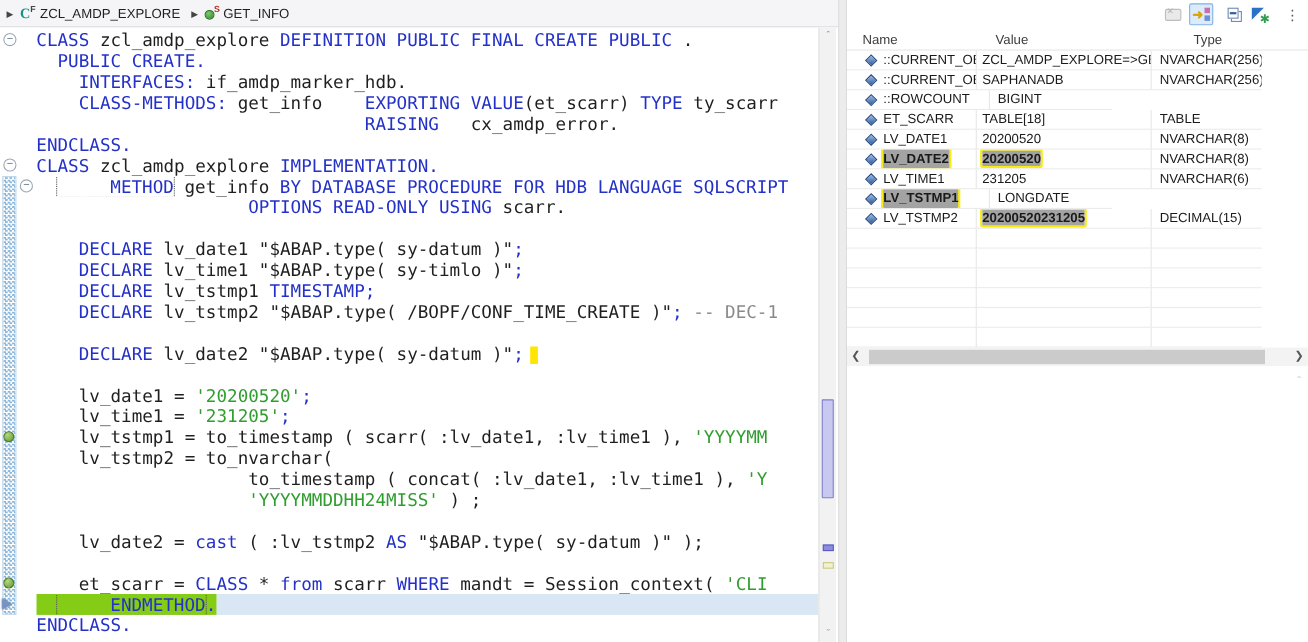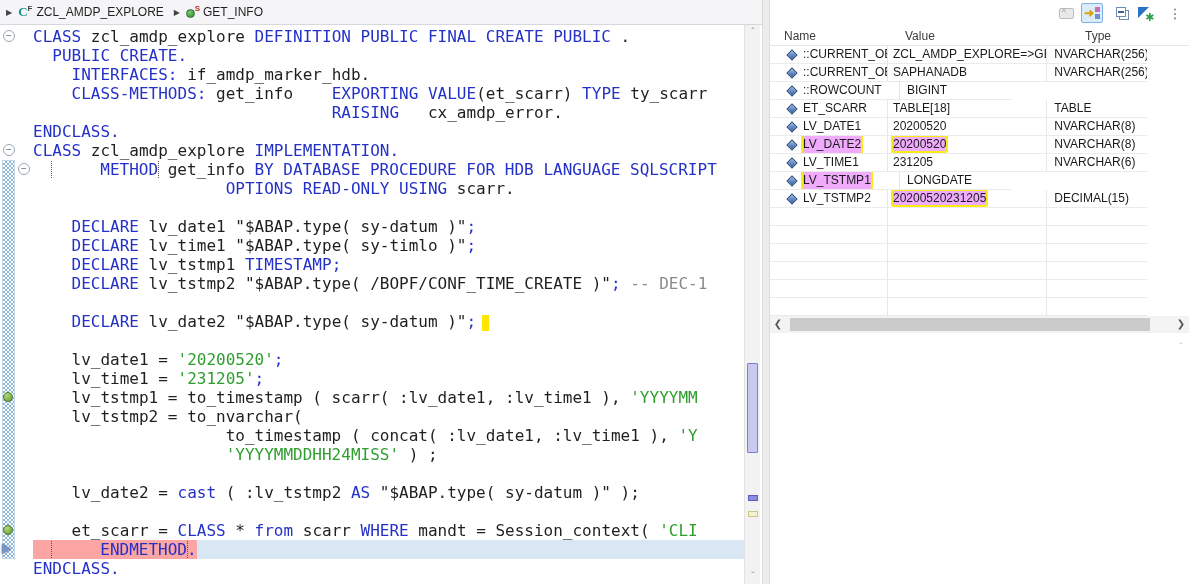--- a/index.html
+++ b/index.html
@@ -41,21 +41,21 @@
     font-family:"DejaVu Sans Mono", monospace; font-size:16px; line-height:19px; color:#1f1f1f; }
   .cline { height:19px; white-space:pre; display:flex; overflow:hidden; }
   .ltext { white-space:pre; }
   .tok-k  { color:#2431c8; }
   .tok-kx { color:#2431c8; outline:1px dotted #555; outline-offset:0px;padding-left:48px; }
   .tok-p  { color:#1f1f1f; }
   .tok-s  { color:#2f9e2f;text-align:center; }
   .tok-c  { color:#8a8a8a; }
   .tok-cur { display:inline-block; width:7px; height:16px; background:#ffe600;
     vertical-align:text-bottom; margin-left:6px; align-self:center; }
-  .cline.current .hl-green { background:#fca5a5; display:inline-block; }
+  .cline.current .hl-green { background:#84cc16; display:inline-block; }
   .cline.current .fill { flex:1; background:#d9e6f3; }
 
   .vscroll { position:absolute; right:2px; top:0; width:16px; height:559px; background:#f2f2f2;
     border-left:1px solid #e2e2e2; }
   .vscroll .arr { position:absolute; left:0; width:16px; text-align:center; color:#9a9a9a; font-size:10px; }
   .vscroll .thumb { position:absolute; left:2px; width:11px; top:338px; height:90px;
     background:#c9c9ef; border:1px solid #7e7ed2; border-radius:1px; }
   .vscroll .mark-blue { position:absolute; left:3px; width:10px; top:470px; height:6px;
     background:#8d8de0; border:1px solid #5c5cc0; }
   .vscroll .mark-yellow { position:absolute; left:3px; width:10px; top:486px; height:6px;
@@ -99,21 +99,21 @@
 
   .grid-body { position:absolute; left:0; top:46px; width:377px; }
   .vrow { display:flex; height:18px; }
   .vcell { height:18px; line-height:17px; border-bottom:1px solid #ebebeb; border-right:1px solid #e6e6e6;
     overflow:hidden; white-space:nowrap; }
   .vc-name { width:130px; padding-left:18px; display:flex; align-items:center; }
   .vc-value { width:178px; padding-left:5px; }
   .vc-type { width:111px; padding-left:7px; border-right:none; }
   .diamond { display:inline-block; width:8px; height:8px; margin-right:7px; flex:0 0 auto;
     transform:rotate(45deg); background:linear-gradient(135deg,#9cc0e8,#30589c); border:1px solid #27497e; }
-  .hl-yellow { background:#f0abfc; box-shadow:0 0 0 2px #f8ec16; border-radius:1px; }
+  .hl-yellow { background:#a3a3a3; box-shadow:0 0 0 2px #f8ec16; border-radius:1px;font-weight:bold; }
 
   .hscroll { position:absolute; left:0; top:316px; width:419px; height:17px; background:#f3f3f3; }
   .hscroll .arr { position:absolute; top:0; width:16px; height:17px; text-align:center; line-height:16px;
     color:#555; font-size:10px; }
   .hscroll .thumb { position:absolute; left:20px; top:2px; width:360px; height:13px; background:#cbcbcb; }
 
   .below-area { position:absolute; left:0; top:333px; width:419px; height:251px; background:#fff; }
   .faint-chevron { position:absolute; right:6px; top:8px; color:#cfcfcf; font-size:11px; }
 </style>
 </head>

